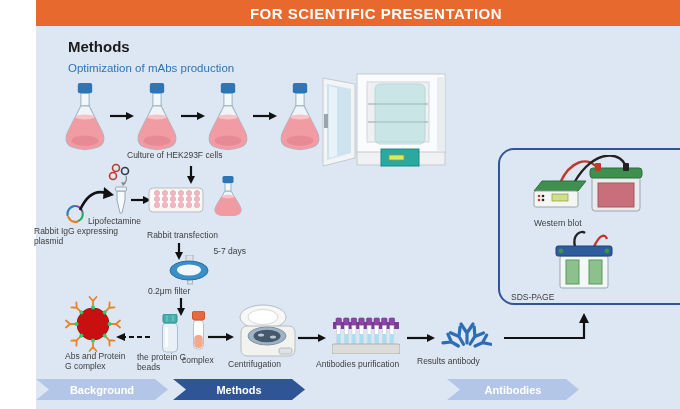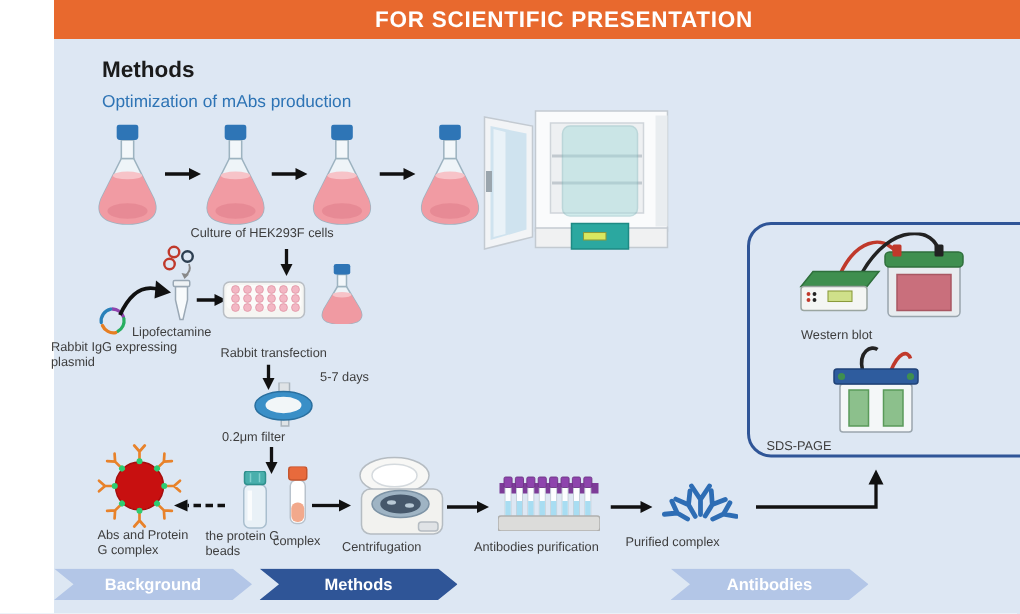--- a/index.html
+++ b/index.html
@@ -346,21 +346,21 @@
           <path d="M0,15 L0,5 M0,5 L-6,-4 M0,5 L6,-4"></path>
         </g>
       <g transform="translate(37,20) rotate(32)">
           <path d="M0,13 L0,4 M0,4 L-5.5,-3.5 M0,4 L5.5,-3.5"></path>
         </g>
       <g transform="translate(46,28) rotate(65)">
           <path d="M0,12 L0,4 M0,4 L-5,-3 M0,4 L5,-3"></path>
         </g>
     </g>
   </svg>
-  <div class="lbl" style="left:381px;top:356px;width:100px">Purified complex</div>
+  <div class="lbl" style="left:381px;top:356px;width:100px">Results antibody</div>
 
   <svg class="abs" style="left:466px;top:310px" width="90" height="32">
     <path d="M2,28 L82,28 L82,12" fill="none" stroke="#111" stroke-width="2.2"></path>
     <polygon points="77,13 87,13 82,3" fill="#111"></polygon>
   </svg>
 
   <div class="panel"></div>
 
   <svg class="abs" style="left:492px;top:155px" width="118" height="62" viewBox="0 0 118 62">
     <path d="M70,14 C60,0 42,6 32,28" fill="none" stroke="#C0392B" stroke-width="2.4"></path>

